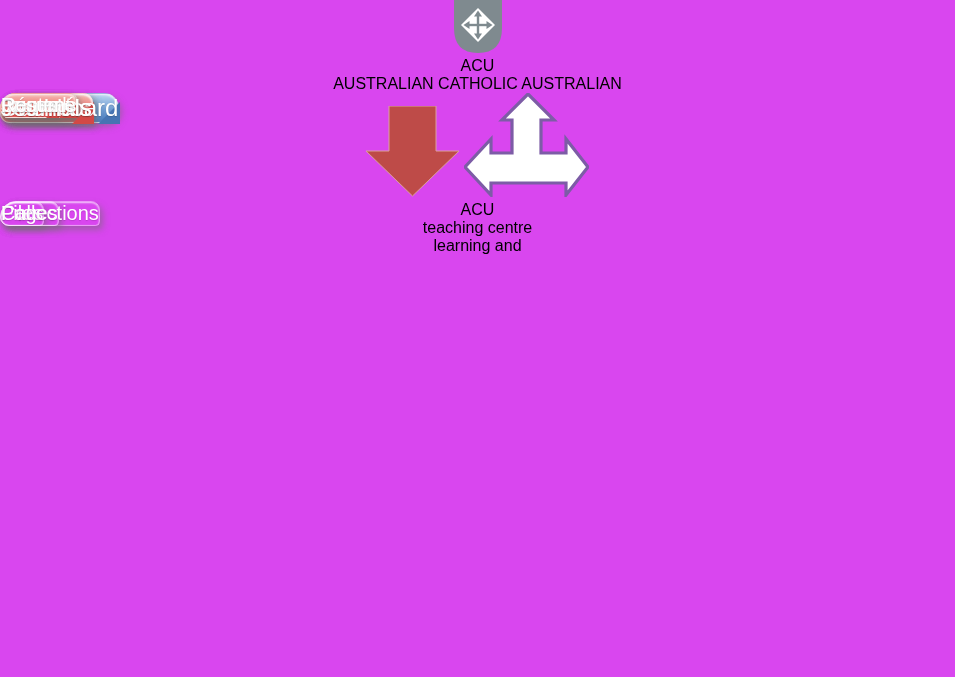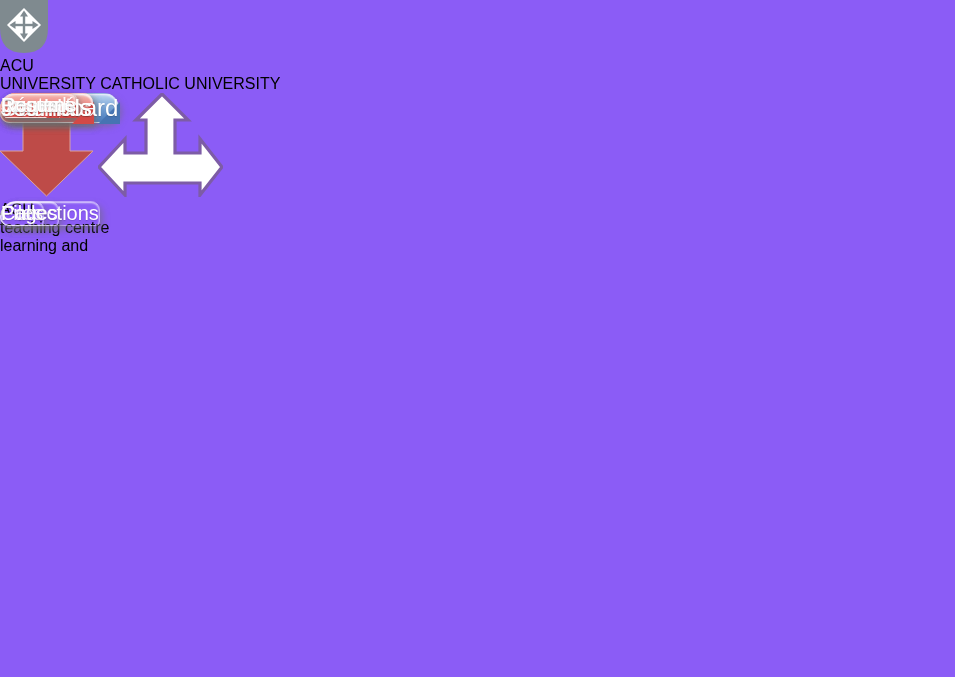--- a/index.html
+++ b/index.html
@@ -1,18 +1,19 @@
 <!DOCTYPE html>
 <html><head>
 <meta charset="utf-8">
 <style>
   html,body{margin:0;padding:0;background:#fff;}
   .canvas{
-    position:relative;width:955px;height:677px;background:#8b5cf6;overflow:hidden;
+    position:relative;width:955px;height:677px;background:#d946ef;overflow:hidden;
     font-family:"Liberation Sans", sans-serif;
+    text-align:center;
   }
 
   
   .flowbox{
     position:absolute;display:flex;align-items:center;justify-content:center;
     color:#fff;
     box-shadow:3px 4px 6px rgba(110,110,110,.5), inset 0 1px 2px rgba(255,255,255,.75);
     border:1px solid rgba(255,255,255,.45);
   }
   .flowbox .lbl{position:relative;z-index:2;text-shadow:0 1px 1px rgba(0,0,0,.15);}
@@ -71,21 +72,21 @@
       <g fill="#7f8a8f" stroke="none">
         <rect x="22.8" y="14" width="2.4" height="22"></rect>
         <rect x="13" y="23.8" width="22" height="2.4"></rect>
         <polygon points="24,10.5 20,16.5 28,16.5"></polygon>
         <polygon points="24,39.5 20,33.5 28,33.5"></polygon>
         <polygon points="9.5,25 15.5,21 15.5,29"></polygon>
         <polygon points="38.5,25 32.5,21 32.5,29"></polygon>
       </g>
     </svg>
     <div class="uni-word">ACU</div>
-    <div class="uni-tag">UNIVERSITY CATHOLIC UNIVERSITY</div>
+    <div class="uni-tag">AUSTRALIAN CATHOLIC AUSTRALIAN</div>
   </div>
 
   
   <div class="flowbox big blue pos-dashboard">
     <span class="lbl">Dashboard</span>
   </div>
 
   <div class="flowbox big red pos-content">
     <span class="lbl">Journals</span>
   </div>

